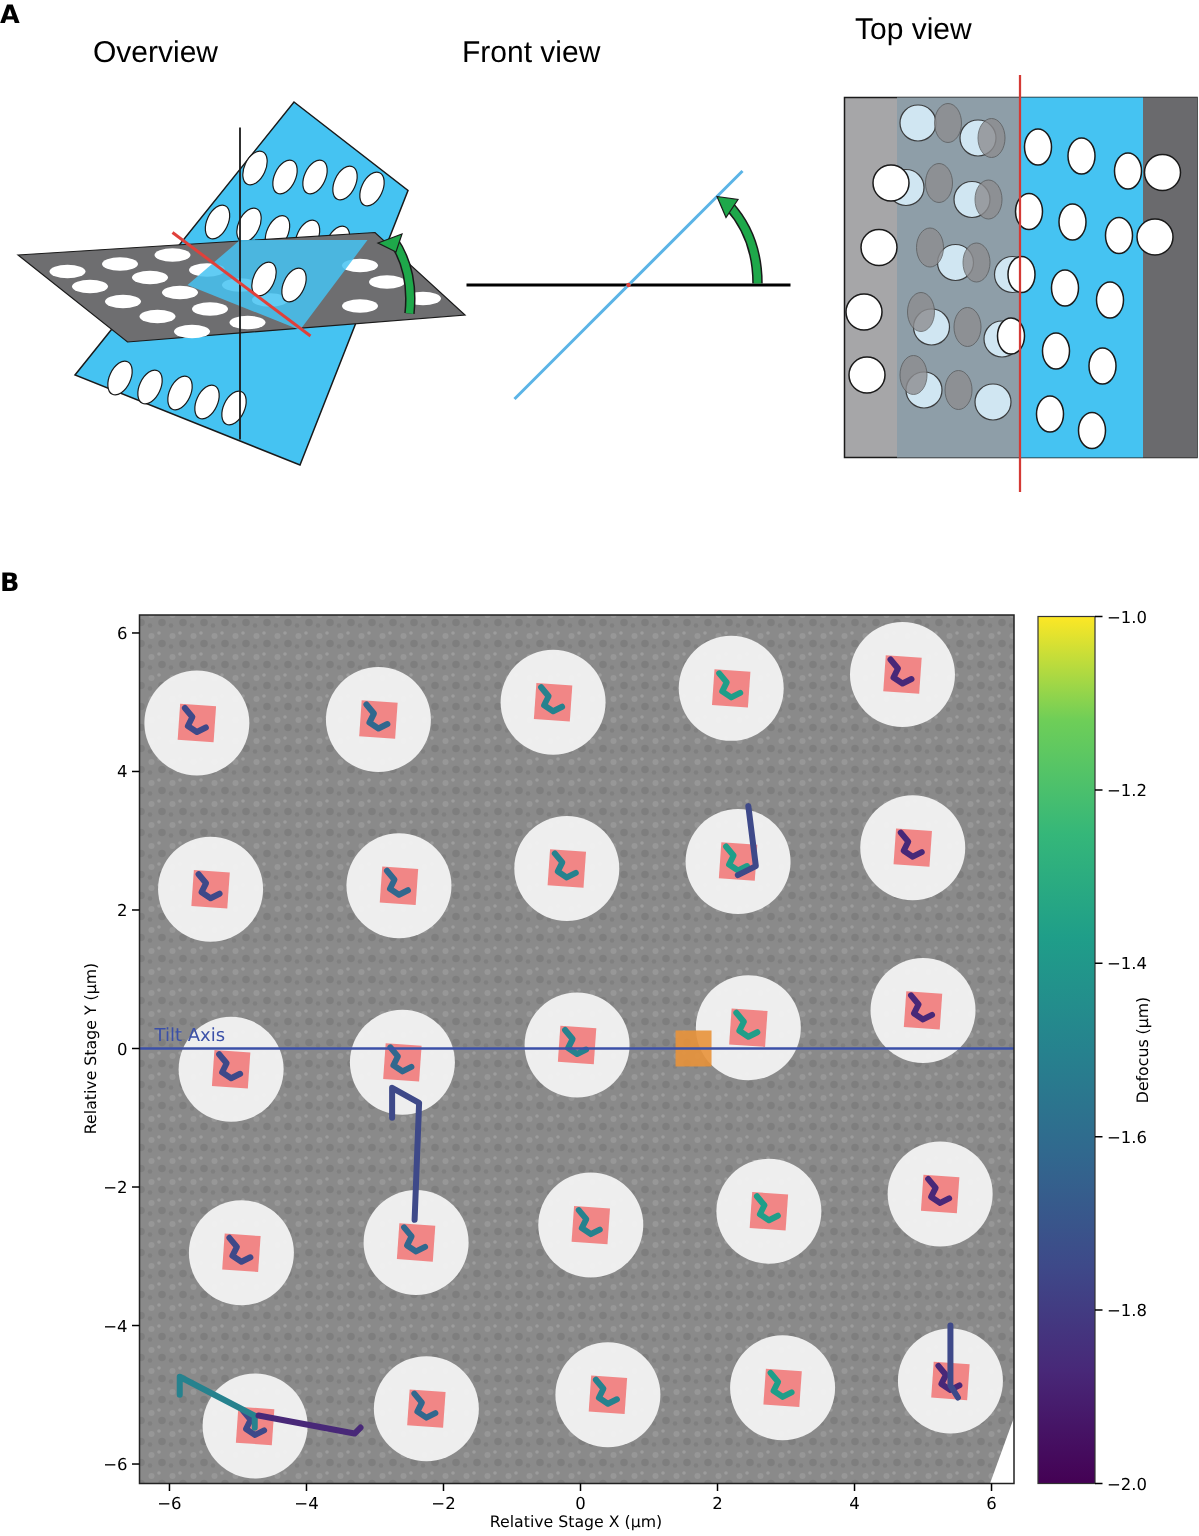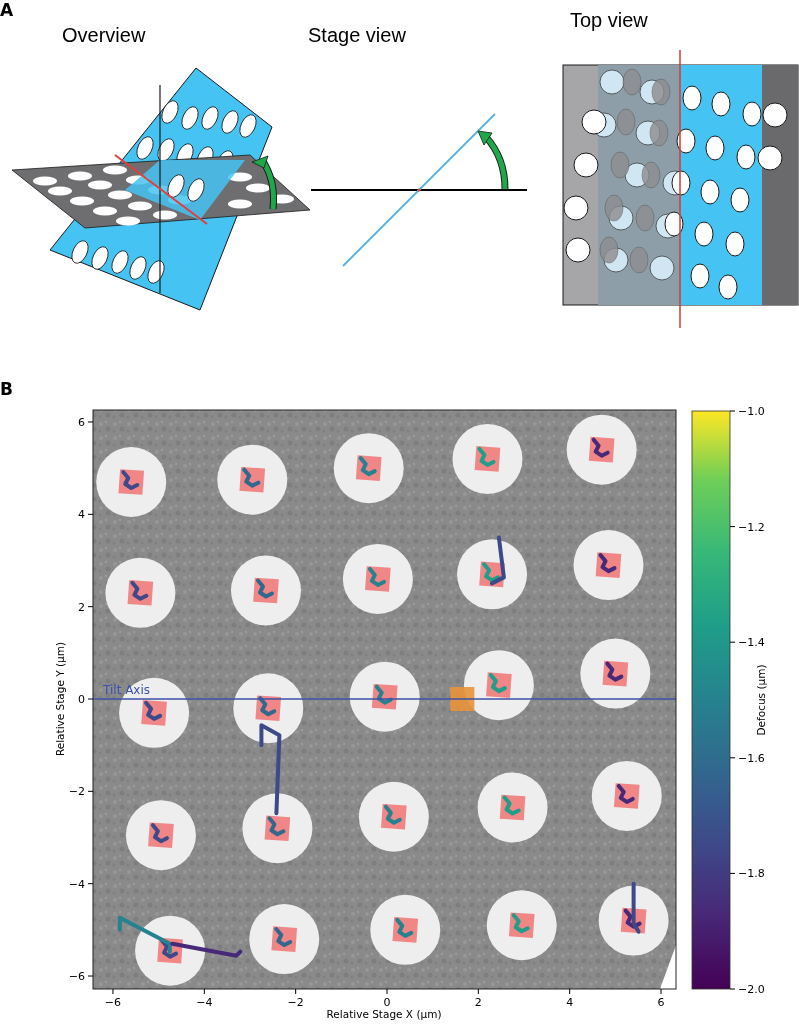--- a/index.html
+++ b/index.html
@@ -8,21 +8,21 @@
   .view-title{position:absolute;font-size:20px;font-family:Liberation Sans, sans-serif;text-align:left;width:200px;}
   svg{position:absolute;left:0;top:0;}
   .tick-label{font-family:"DejaVu Sans",sans-serif;font-size:11px;fill:#000;}
   .axis-label{font-family:"DejaVu Sans",sans-serif;font-size:10.5px;fill:#000;}
 </style>
 </head>
 <body>
 
 <div class="panel-label" style="left:0px;top:0px;">A</div>
 <div class="view-title" style="left:62px;top:24px;">Overview</div>
-<div class="view-title" style="left:308px;top:24px;">Stage view</div>
+<div class="view-title" style="left:308px;top:24px;">Front view</div>
 <div class="view-title" style="left:570px;top:9px;">Top view</div>
 
 <svg width="799" height="340">
 
   <g>
     <polygon points="196,68 272,127 200,310 50,250" fill="#45c3f2" stroke="#1a1a1a" stroke-width="1"></polygon>
     <g fill="#fff" stroke="#1a1a1a" stroke-width="0.8">
       <ellipse cx="170" cy="112" rx="7" ry="12" transform="rotate(25 170 112)"></ellipse>
       <ellipse cx="190" cy="118" rx="7" ry="12" transform="rotate(25 190 118)"></ellipse>
       <ellipse cx="210" cy="118" rx="7" ry="12" transform="rotate(25 210 118)"></ellipse>

